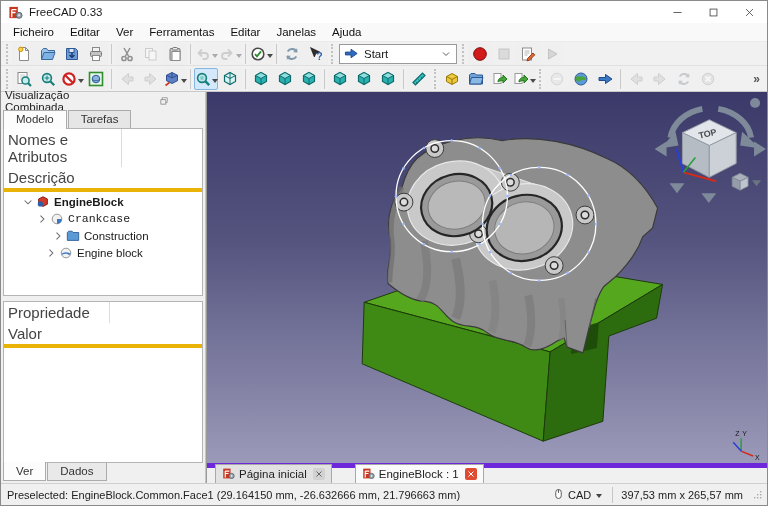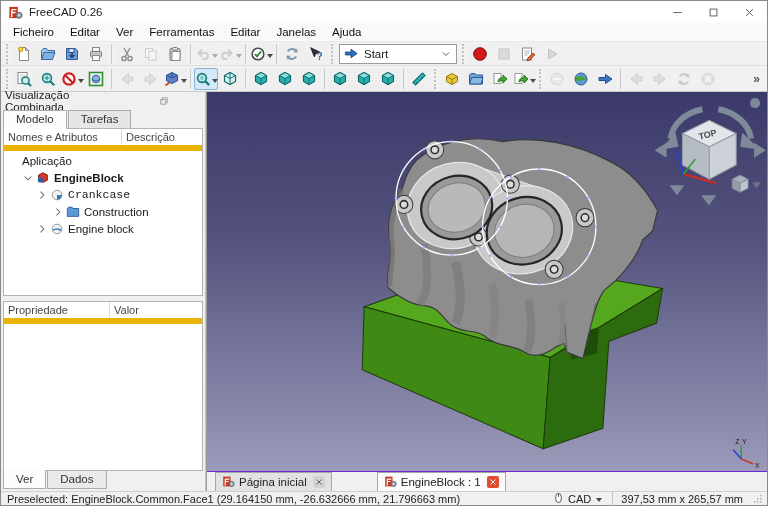--- a/index.html
+++ b/index.html
@@ -43,71 +43,71 @@
   
   .dock { width:205px; flex:0 0 auto; background:#f0f0f0; display:flex; flex-direction:column; border-right:1px solid #c5c5c5; }
   .dock-header { height:17px; display:flex; align-items:center; padding:0 4px; font-size:11.5px; color:#222; flex:0 0 auto;gap:45px; }
   .dock-hbtn { width:16px; height:14px; display:flex; align-items:center; justify-content:center; }
   .dock-hbtn svg { width:10px; height:10px; }
   .dock-tabs { height:19px; display:flex; align-items:flex-end; padding-left:2px; flex:0 0 auto; }
   .dtab { padding:2px 12px 3px; font-size:11.5px; border:1px solid #ababab; border-bottom:none; background:#e6e6e6; color:#333; margin-right:1px; }
   .dtab.active { background:#fcfcfc; position:relative; top:1px; padding-bottom:4px;margin-top:38px; }
   .panel { background:#fff; border:1px solid #b4b4b4; margin:0 2px; }
   .tree-panel { height:168px; flex:0 0 auto; overflow:hidden; }
-  .phead { display:flex; border-bottom:6px solid #eab308; color:#444; font-size:11px; }
+  .phead { display:flex; border-bottom:4px solid #eab308; color:#444; font-size:15px;flex-direction:column; }
   .phead .c1 { width:118px; padding:2px 4px; border-right:1px solid #dcdcdc; }
   .phead .c2 { flex:1; padding:2px 4px; }
   .tree-body { padding-top:1px; }
   .tree-row { display:flex; align-items:center; height:17px; font-size:11.5px; white-space:nowrap; }
   .tree-row .tw { width:12px; height:12px; margin-right:2px; flex:0 0 auto; }
   .tree-row .tw svg { width:12px; height:12px; }
   .tree-row .ti { width:14px; height:14px; margin-right:4px; flex:0 0 auto; }
   .tree-row .ti svg { width:14px; height:14px; }
   .tree-row .tl.bold { font-weight:bold; }
   .vsplit { height:5px; flex:0 0 auto; }
   .prop-panel { flex:1; min-height:0; }
   .dock-bottom-tabs { height:20px; display:flex; align-items:flex-start; padding-left:2px; flex:0 0 auto; }
   .btab { padding:2px 12px 3px; font-size:11.5px; border:1px solid #ababab; border-top:none; background:#e9e9e9; color:#333; margin-right:1px; }
   .btab.active { background:#fcfcfc; position:relative; top:-1px; padding-top:3px; }
 
   
   .right-col { flex:1; display:flex; flex-direction:column; min-width:0; border-left:1px solid #9a9a9a; }
   .viewport { flex:1; position:relative; background:linear-gradient(180deg,#3a3969 0%, #55547f 40%, #9b9ab9 100%); min-height:0; }
   .viewport svg.scene { position:absolute; inset:0; width:100%; height:100%; }
 
-  .mdi-tabs { height:20px; background:#f0f0f0; border-top:1px solid #6d28d9; display:flex; align-items:flex-end; padding-left:8px; flex:0 0 auto;gap:22px; }
+  .mdi-tabs { height:20px; background:#f0f0f0; border-top:5px solid #6d28d9; display:flex; align-items:flex-end; padding-left:8px; flex:0 0 auto; }
   .mtab { height:19px; display:flex; align-items:center; padding:0 6px; border:1px solid #a8a8a8; border-bottom:none; background:#e2e2e2; margin-right:2px; font-size:11.5px; color:#222; }
   .mtab.active { background:#fafafa;margin-left:21px; }
   .mtab .icon svg { width:13px; height:13px; margin-right:4px; }
   .mtab .tclose { width:12px; height:12px; margin-left:6px; display:flex; align-items:center; justify-content:center; border-radius:2px; background:#d2d2d2; }
   .mtab .tclose svg { width:8px; height:8px; }
   .mtab.active .tclose { background:#e14b32; }
   .mtab.active .tclose svg path { stroke:#fff; }
 
   
-  .statusbar { height:14px; background:#f0f0f0; border-top:1px solid #cfcfcf; display:flex; align-items:center; padding:0 4px 0 6px; flex:0 0 auto; font-size:11px; color:#222; }
+  .statusbar { height:22px; background:#f0f0f0; border-top:1px solid #cfcfcf; display:flex; align-items:center; padding:0 4px 0 6px; flex:0 0 auto; font-size:11px; color:#222; }
   .status-right { display:flex; align-items:center; }
   .status-right .icon svg { width:11px; height:14px; }
   .ssep { width:1px; height:16px; background:#c6c6c6; margin:0 8px; }
   .sdd { width:0; height:0; border:3.5px solid transparent; border-top:4.5px solid #444; margin:6px 2px 0 5px; }
   .sgrip svg { width:12px; height:12px; margin-left:8px; }
 </style>
 </head>
 <body>
 
 <div class="app">
 
   <div class="titlebar">
     <span class="app-ico"><svg viewBox="0 0 16 16">
           <rect x="1.5" y="2" width="9" height="12" fill="#c8371f"></rect>
           <path d="M4 5h5M4 8h4M4 5v8" stroke="#fff" stroke-width="1.4" fill="none"></path>
           <circle cx="11.8" cy="11" r="3.2" fill="#9aa2ad" stroke="#5a626e"></circle>
           <circle cx="11.8" cy="11" r="1.1" fill="#e8e8e8"></circle>
         </svg></span>
-    <span class="title-text">FreeCAD 0.26</span>
+    <span class="title-text">FreeCAD 0.33</span>
     <span class="spacer"></span>
     <span class="winbtn">
         <svg viewBox="0 0 16 16">
           <path d="M2 8h12" stroke="#444" stroke-width="1.2"></path>
         </svg>
       </span>
     <span class="winbtn">
         <svg viewBox="0 0 16 16">
           <rect x="3" y="3" width="10" height="10" fill="none" stroke="#444" stroke-width="1.2"></rect>
         </svg>
@@ -545,24 +545,20 @@
           <div class="dtab active">Modelo</div>
           <div class="dtab">Tarefas</div>
         </div>
 
       <div class="panel tree-panel">
         <div class="phead">
           <span class="c1">Nomes e Atributos</span>
           <span class="c2">Descrição</span>
         </div>
         <div class="tree-body" id="treeBody">
-            <div class="tree-row" style="padding-left: 4px;">
-              <span class="tw"></span>
-              <span class="tl">Aplicação</span>
-            </div>
             <div class="tree-row" style="padding-left: 18px;">
               <span class="tw"><svg viewBox="0 0 16 16">
                   <path d="M3.5 6L8 10.5 12.5 6" fill="none" stroke="#6a6a6a" stroke-width="1.4"></path>
                 </svg></span>
               <span class="icon ti"><svg viewBox="0 0 16 16">
                   <path d="M3 4.5L8 2l5 2.5v6L8 13 3 10.5z" fill="#d23a2a" stroke="#7e1408"></path>
                   <circle cx="5" cy="10.2" r="3" fill="#2a5fae"></circle>
                 </svg></span>
               <span class="tl bold">EngineBlock</span>
             </div>
@@ -578,21 +574,21 @@
             </div>
             <div class="tree-row" style="padding-left: 48px;">
               <span class="tw"><svg viewBox="0 0 16 16">
                   <path d="M6 3.5L10.5 8 6 12.5" fill="none" stroke="#6a6a6a" stroke-width="1.4"></path>
                 </svg></span>
               <span class="icon ti"><svg viewBox="0 0 16 16">
                   <path d="M1.5 13v-9l1.5-1.5h4l1 1.5h6.5v9z" fill="#5b9bd5" stroke="#2d5a96"></path>
                 </svg></span>
               <span class="tl">Construction</span>
             </div>
-            <div class="tree-row" style="padding-left: 32px; text-align: right;">
+            <div class="tree-row" style="padding-left: 41px; text-align: right;">
               <span class="tw"><svg viewBox="0 0 16 16">
                   <path d="M6 3.5L10.5 8 6 12.5" fill="none" stroke="#6a6a6a" stroke-width="1.4"></path>
                 </svg></span>
               <span class="icon ti"><svg viewBox="0 0 16 16">
                   <circle cx="8" cy="8" r="5.5" fill="#f2f2f2" stroke="#8a8a8a"></circle>
                   <path d="M3.5 9.5c2-2 7-2 9 0" stroke="#3b78c4" stroke-width="1.6" fill="none"></path>
                   <path d="M10.8 7.3l2.2 2.2-3 .6z" fill="#3b78c4"></path>
                 </svg></span>
               <span class="tl">Engine block</span>
             </div>

